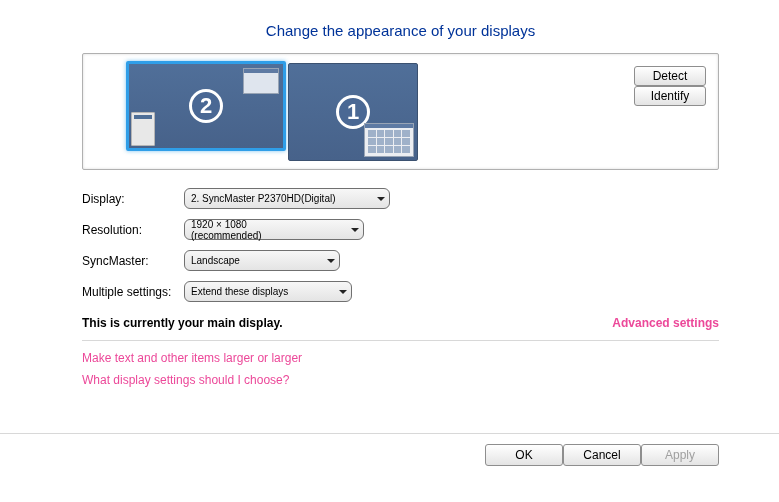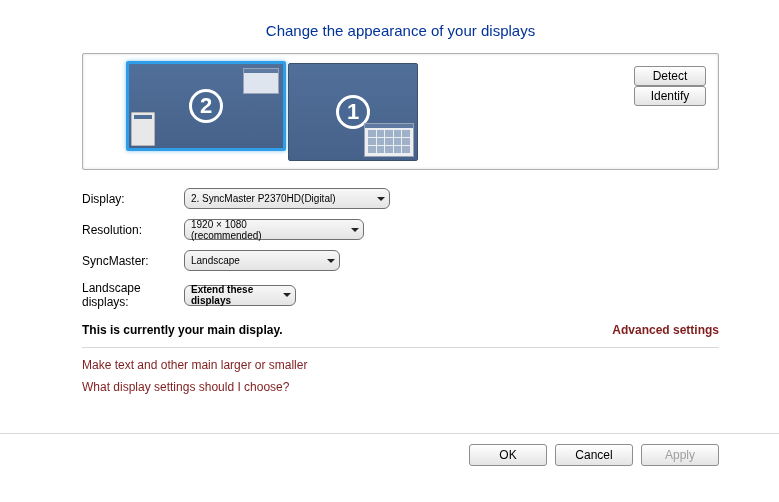--- a/index.html
+++ b/index.html
@@ -151,47 +151,47 @@
   .dropdown .arrow {
     margin-left: 6px;
     width: 0; height: 0;
     border-left: 4px solid transparent;
     border-right: 4px solid transparent;
     border-top: 4px solid #222;
   }
   .dd-display  { width: 206px; justify-content: space-between; }
   .dd-res      { width: 180px; justify-content: center; gap: 32px; }
   .dd-orient   { width: 156px; justify-content: space-between; }
-  .dd-multi    { width: 112px; justify-content: space-between; font-weight: bold; }
+  .dd-multi    { width: 168px; justify-content: space-between; }
   .main-row {
     display: flex;
     justify-content: space-between;
     align-items: center;
     margin-top: 14px;
     padding-bottom: 10px;
     font-weight: bold;
   }
   .link {
-    color: #7f1d1d;
+    color: #ec4899;
     cursor: pointer;
     margin-bottom: 8px;
     display: inline-block;
   }
   .divider2 {
     border-top: 1px solid #d8d8d8;
     margin: 0 0 10px 0;
   }
   .footer {
     position: absolute;
     left: 0; right: 0; bottom: 36px;
     border-top: 1px solid #d8d8d8;
     padding: 10px 60px 0 0;
     display: flex;
     justify-content: flex-end;
-    gap: 8px;
+    gap: 0;
   }
   .ftr-btn {
     width: 78px;
     height: 22px;
     border: 1px solid #8e8e8e;
     border-radius: 3px;
     background: linear-gradient(to bottom, #ffffff, #e4e4e4);
     display: flex;
     align-items: center;
     justify-content: center;
@@ -257,34 +257,34 @@
 
   <div class="form-row">
     <div class="label">SyncMaster:</div>
     <div class="dropdown dd-orient">
       <span>Landscape</span>
       <span class="arrow"></span>
     </div>
   </div>
 
   <div class="form-row">
-    <div class="label">Landscape displays:</div>
+    <div class="label">Multiple settings:</div>
     <div class="dropdown dd-multi">
       <span>Extend these displays</span>
       <span class="arrow"></span>
     </div>
   </div>
 
   <div class="main-row">
     <div>This is currently your main display.</div>
     <div class="link" style="margin:0">Advanced settings</div>
   </div>
   <div class="divider2"></div>
 
-  <div><span class="link">Make text and other main larger or smaller</span></div>
+  <div><span class="link">Make text and other items larger or larger</span></div>
   <div><span class="link">What display settings should I choose?</span></div>
 </div>
 
 <div class="footer">
   <div class="ftr-btn">OK</div>
   <div class="ftr-btn">Cancel</div>
   <div class="ftr-btn disabled">Apply</div>
 </div>
 
 </body></html>

